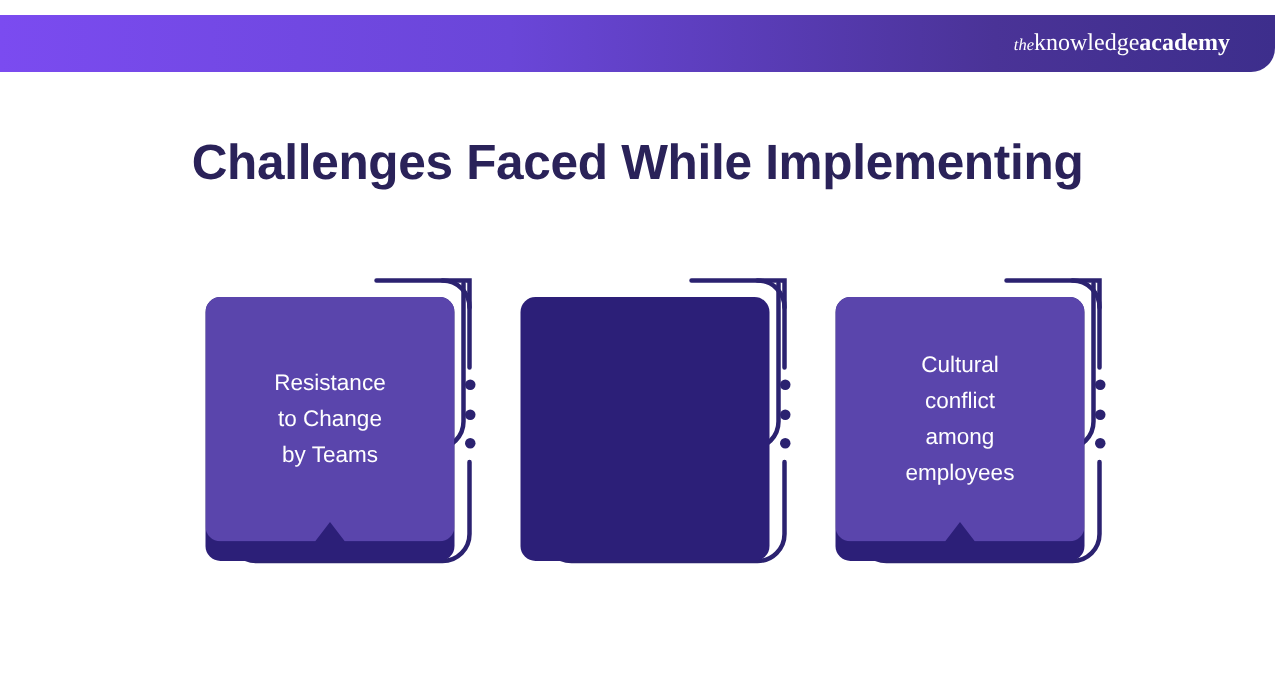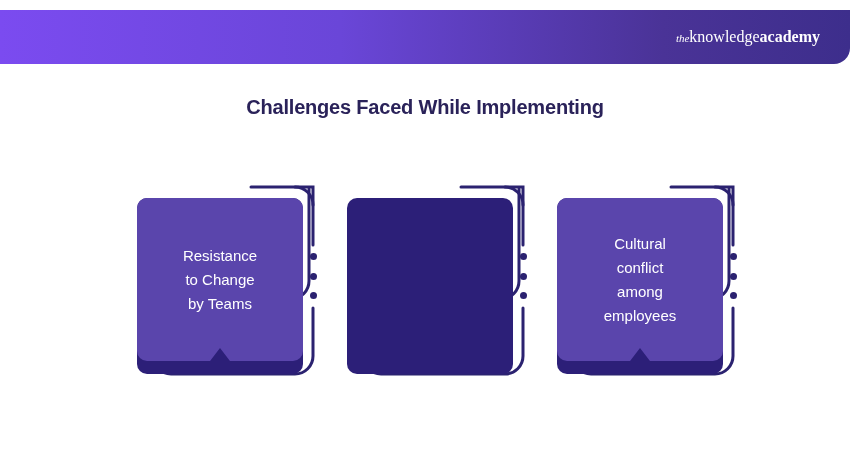--- a/index.html
+++ b/index.html
@@ -14,21 +14,21 @@
     overflow: hidden;
     position: relative;
   }
 
   
   .header-band {
     position: absolute;
     left: 0;
     top: 10px;
     width: 850px;
-    height: 54px;
+    height: 38px;
     background: linear-gradient(90deg, #7B4BF0 0%, #6A46D8 40%, #4A3397 78%, #3D2E8C 100%);
     border-bottom-right-radius: 16px;
     border-top-right-radius: 0px;
     display: flex;
     align-items: center;
     justify-content: flex-end;
   }
   .brand-logo {
     color: #ffffff;
     font-family: "Liberation Serif", serif;
@@ -53,21 +53,21 @@
   
   .page-title {
     position: absolute;
     left: 0;
     top: 62px;
     width: 850px;
     text-align: center;
     color: #2A2259;
     font-family: "Liberation Sans", sans-serif;
     font-weight: bold;
-    font-size: 20px;
+    font-size: 33px;
     line-height: 35px;
     letter-spacing: -0.2px;
     margin-top: 28px;
   }
   .page-title .title-line {
     display: block;
   }
 
   
   .cards-row {

